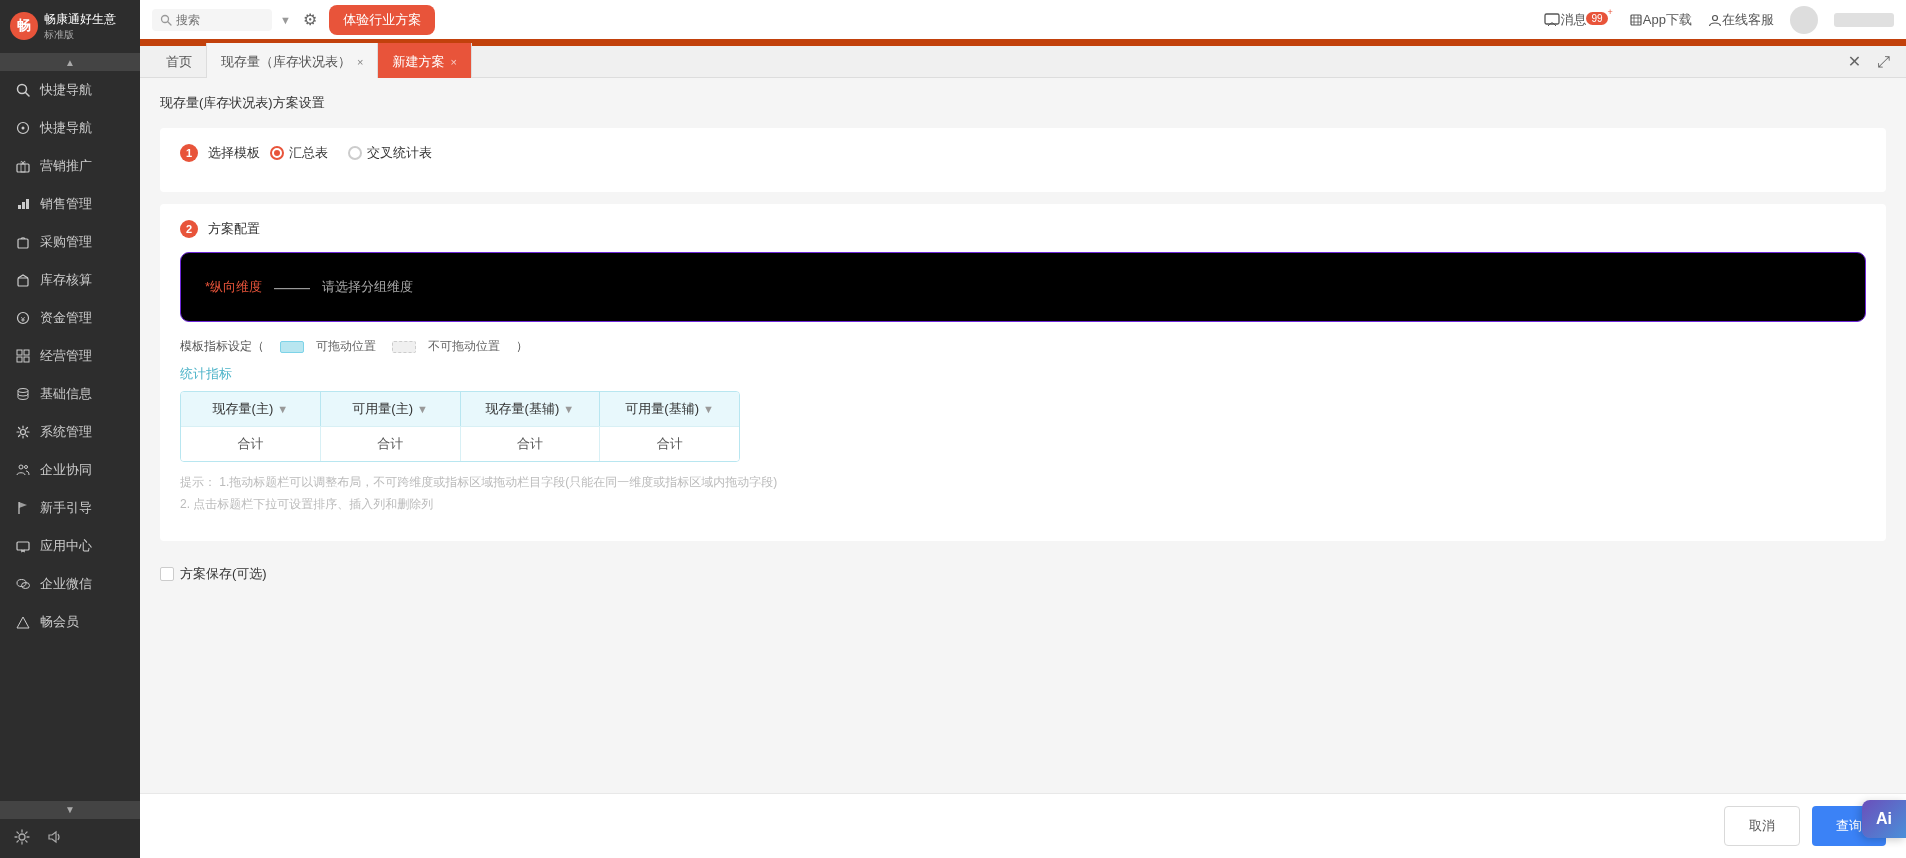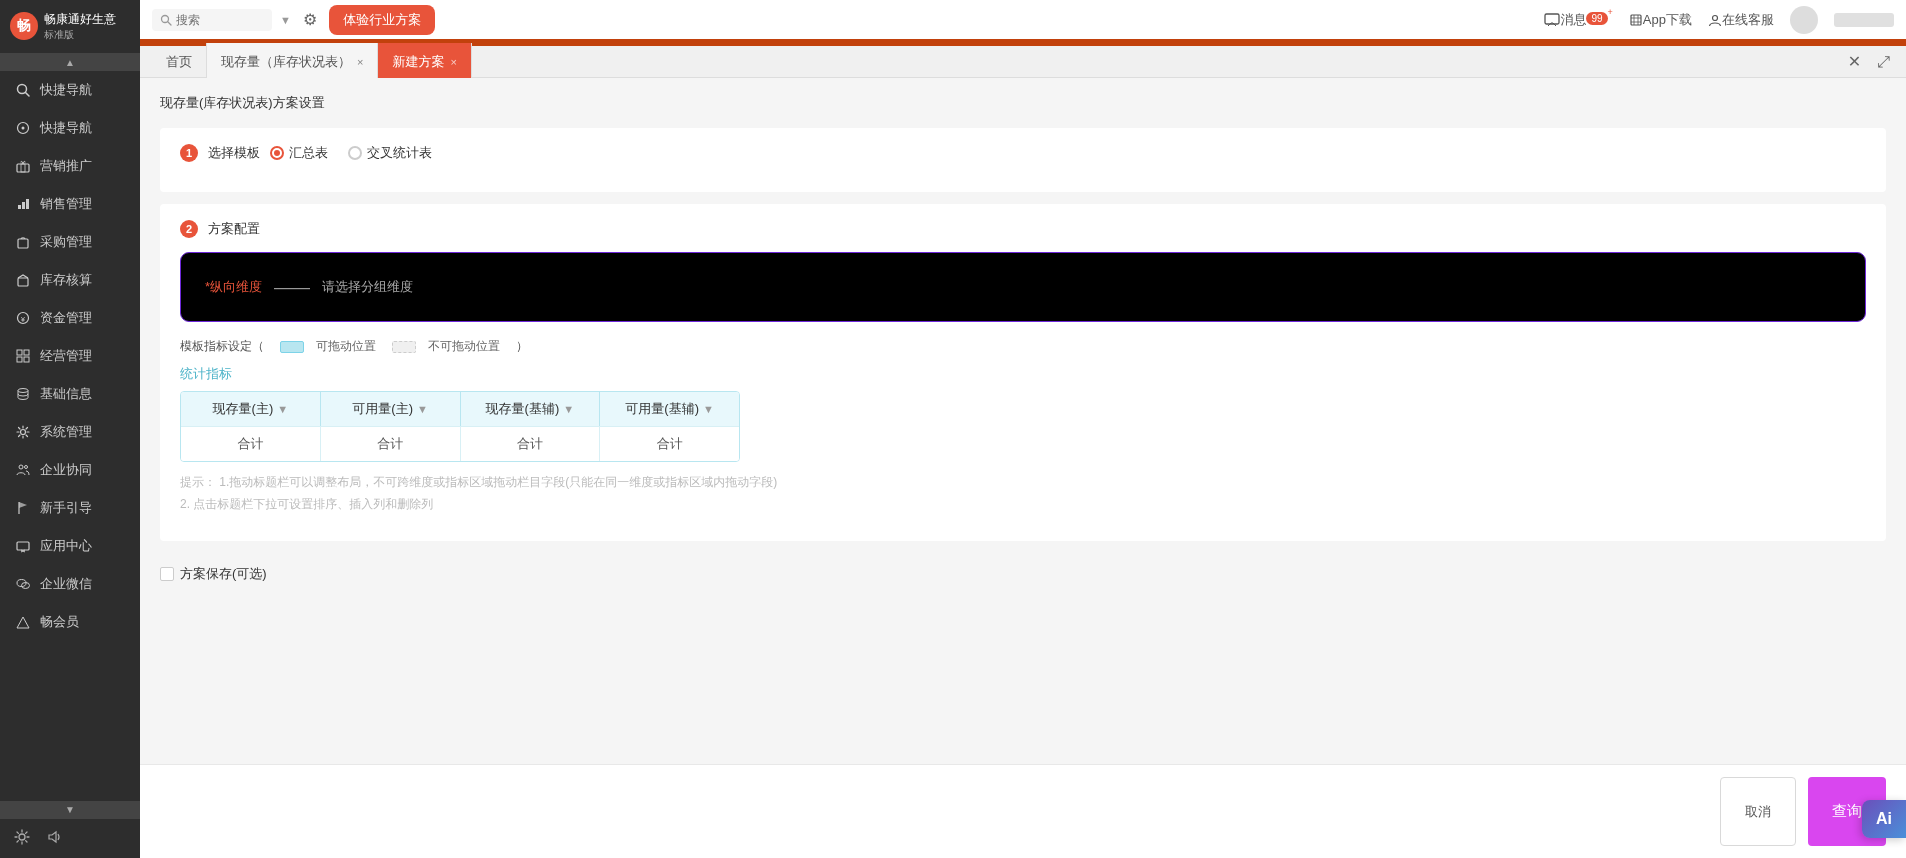--- a/index.html
+++ b/index.html
@@ -431,26 +431,26 @@
     .btn-cancel {
       background: #fff;
       border: 1px solid #d9d9d9;
       color: #555;
       border-radius: 4px;
       padding: 7px 24px;
       font-size: 13px;
       cursor: pointer;
     }
     .btn-query {
-      background: #d946ef;
+      background: #3b82f6;
       border: none;
       color: white;
       border-radius: 4px;
-      padding: 25px 24px;
-      font-size: 15px;
+      padding: 11px 24px;
+      font-size: 13px;
       cursor: pointer;
     }
 
     
     .ai-fab {
       position: fixed;
       right: 0;
       bottom: 20px;
       background: linear-gradient(135deg, #6b4fbb, #4a90d9);
       color: white;

